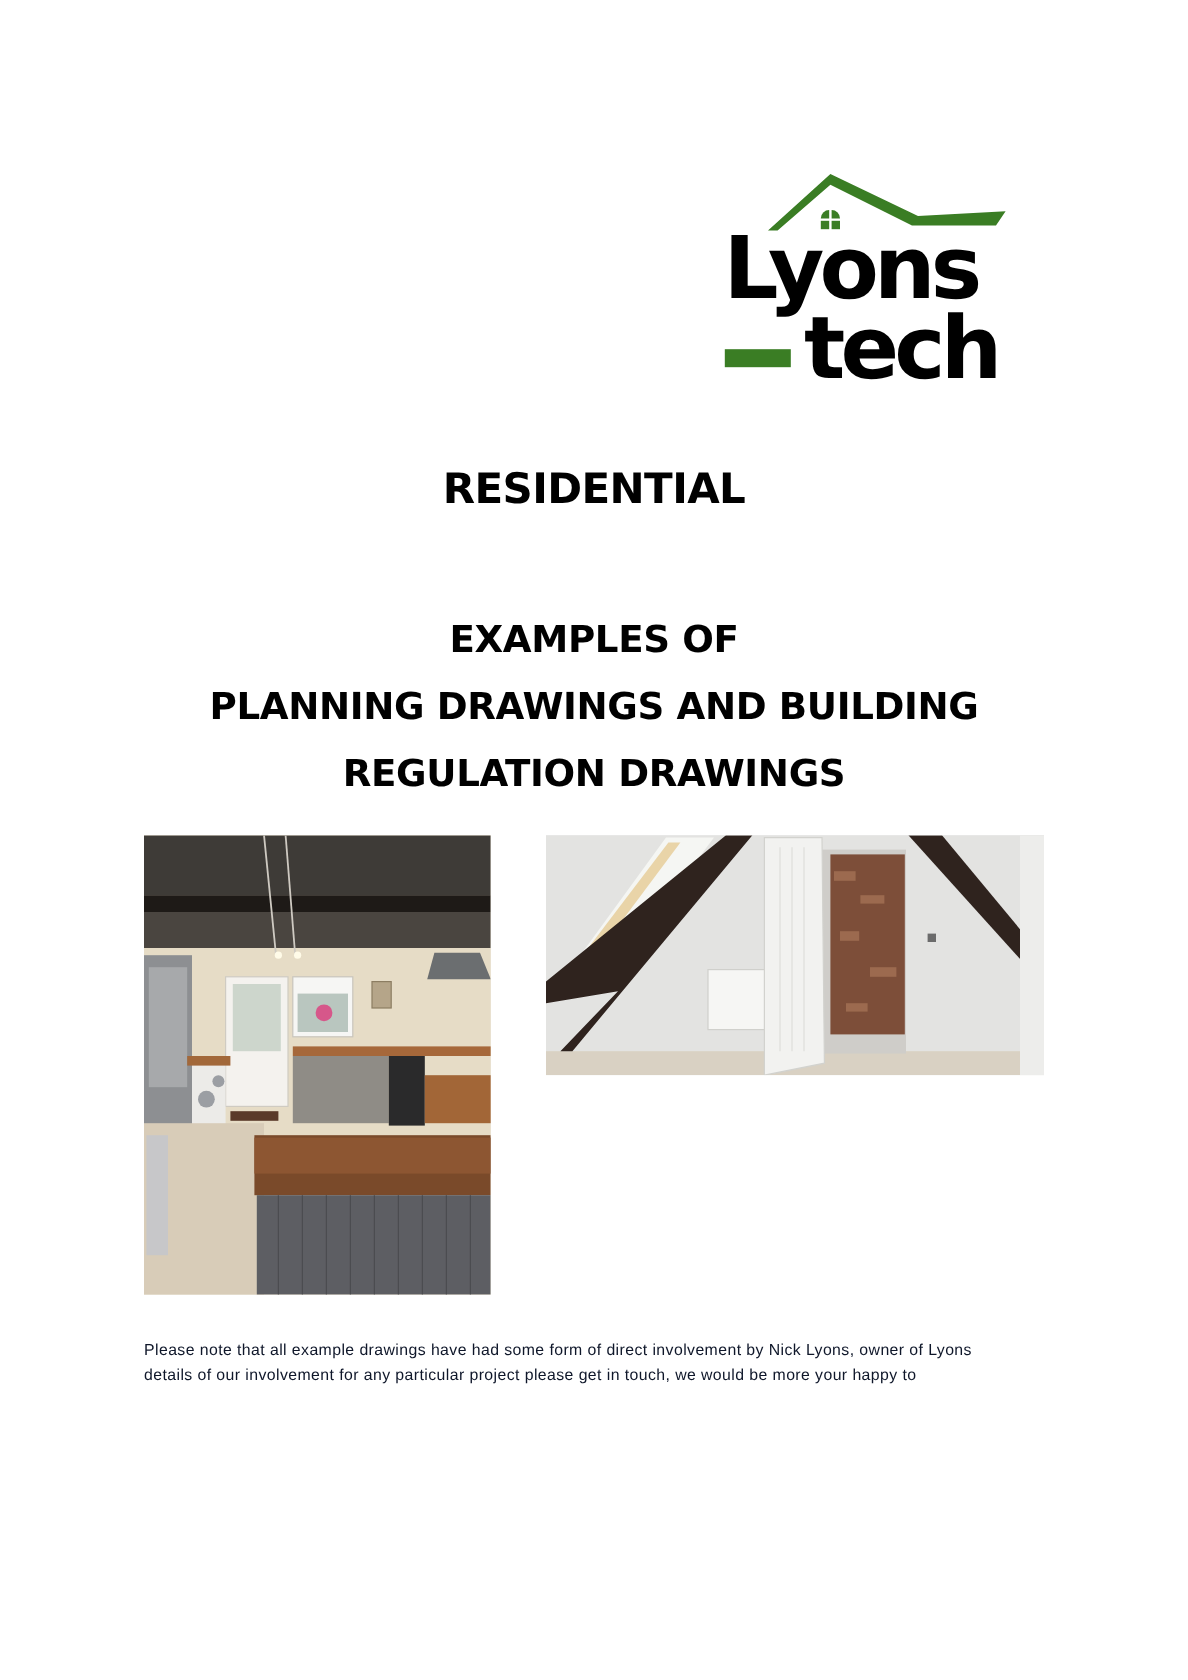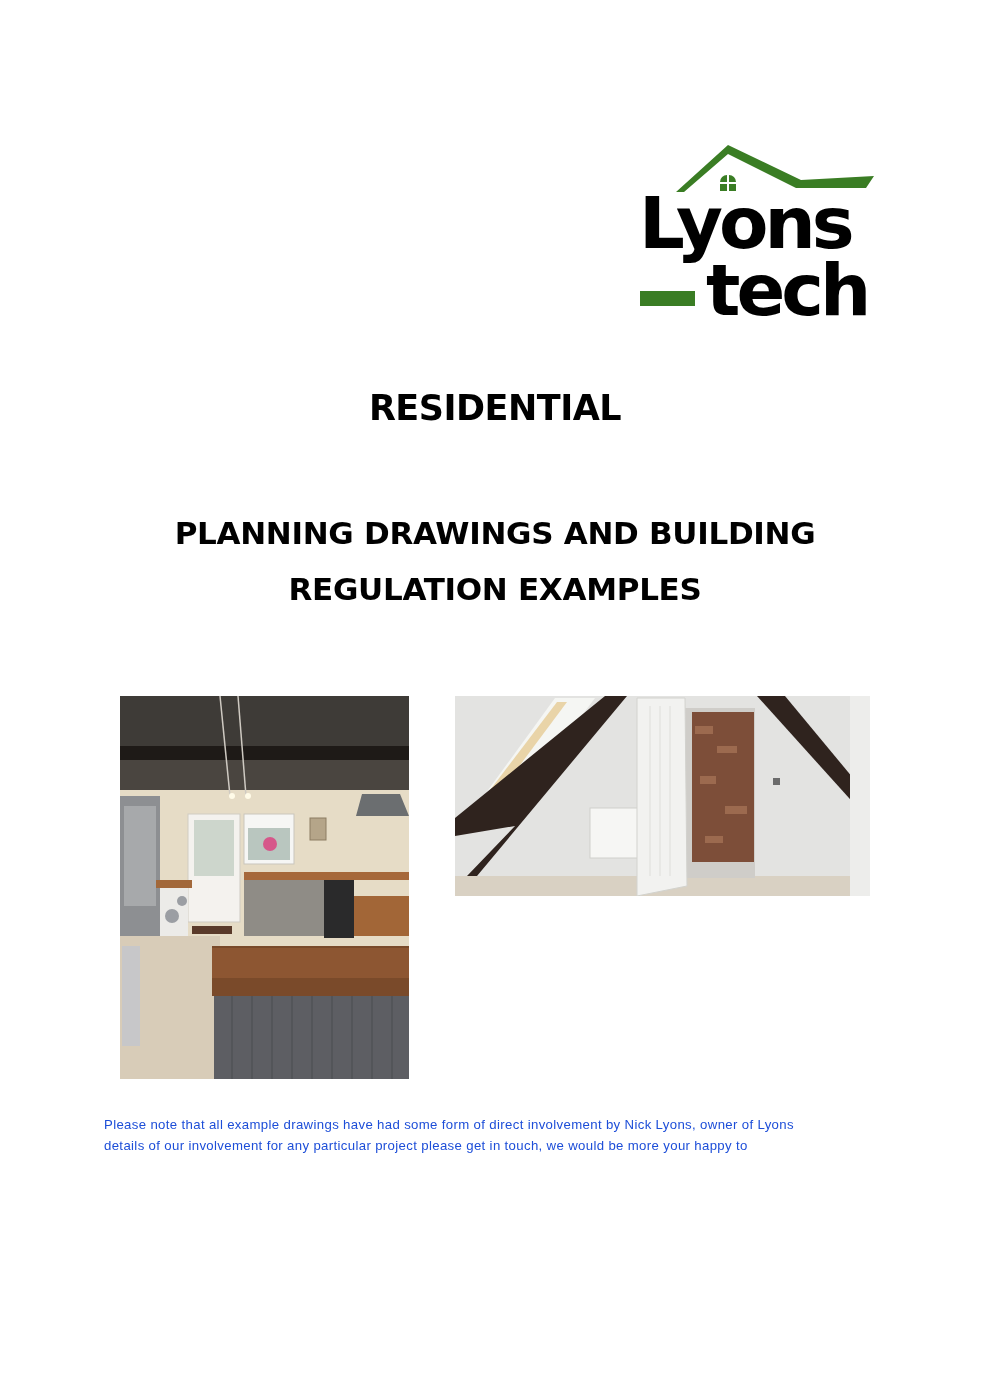--- a/index.html
+++ b/index.html
@@ -1,35 +1,35 @@
 <!DOCTYPE html>
 <html><head>
   <meta charset="utf-8">
   <style>
     html, body { margin: 0; padding: 0; background: #ffffff; }
     body { width: 990px; height: 1400px; position: relative; overflow: hidden; font-family: "Liberation Sans", sans-serif; color: #000; }
 
     
-    .logo { position: absolute; left: 636px; top: 142px; width: 250px; height: 180px; }
+    .logo { position: absolute; left: 600px; top: 142px; width: 250px; height: 180px; }
     .logo svg { width: 100%; height: 100%; display: block; }
 
     
     .title { position: absolute; left: 0; width: 990px; text-align: center; font-family: "DejaVu Sans", sans-serif; font-weight: bold; color: #000; }
     .title-main { top: 388px; font-size: 35px; letter-spacing: -0.5px; }
     .subtitle { top: 505px; font-size: 31px; line-height: 56px; letter-spacing: -0.3px; }
     .subtitle div { white-space: nowrap; }
 
     
     .photo { position: absolute; overflow: hidden; }
     .photo-kitchen { left: 120px; top: 696px; width: 289px; height: 383px; background: #e9e1d2; }
     .photo-loft { left: 455px; top: 696px; width: 415px; height: 200px; background: #e8e8e6; }
     .photo svg { width: 100%; height: 100%; display: block; }
 
     
-    .disclaimer { position: absolute; left: 104px; top: 1114px; width: 760px; font-family: "Liberation Sans", sans-serif; font-size: 13.2px; line-height: 21px; color: #1d4ed8; letter-spacing: 0.35px; }
+    .disclaimer { position: absolute; left: 120px; top: 1114px; width: 760px; font-family: "Liberation Sans", sans-serif; font-size: 13.2px; line-height: 21px; color: #0f172a; letter-spacing: 0.35px; }
     .disclaimer div { white-space: nowrap; }
   </style>
 </head>
 <body>
 
 <div class="logo">
   <svg viewBox="0 0 250 180" xmlns="http://www.w3.org/2000/svg">
 
     <polygon points="40,50 92,3 165,38 238,34 230,46 160,46 92,12 48,50" fill="#3a7d24"></polygon>
 
@@ -44,22 +44,23 @@
 
     <rect x="4" y="149" width="55" height="15" fill="#3a7d24"></rect>
 
     <text x="70" y="173" font-family="DejaVu Sans, sans-serif" font-weight="bold" font-size="72" letter-spacing="-4" fill="#000">tech</text>
   </svg>
 </div>
 
 <div class="title title-main">RESIDENTIAL</div>
 
 <div class="title subtitle">
+  <div>EXAMPLES OF</div>
   <div>PLANNING DRAWINGS AND BUILDING</div>
-  <div>REGULATION EXAMPLES</div>
+  <div>REGULATION DRAWINGS</div>
 </div>
 
 <div class="photo photo-kitchen">
   <svg viewBox="0 0 289 383" preserveAspectRatio="none" xmlns="http://www.w3.org/2000/svg">
 
     <rect x="0" y="0" width="289" height="50" fill="#3e3b37"></rect>
     <rect x="0" y="50" width="289" height="14" fill="#1e1a17"></rect>
     <rect x="0" y="64" width="289" height="30" fill="#4a4540"></rect>
 
     <rect x="0" y="94" width="289" height="160" fill="#e6dcc6"></rect>

